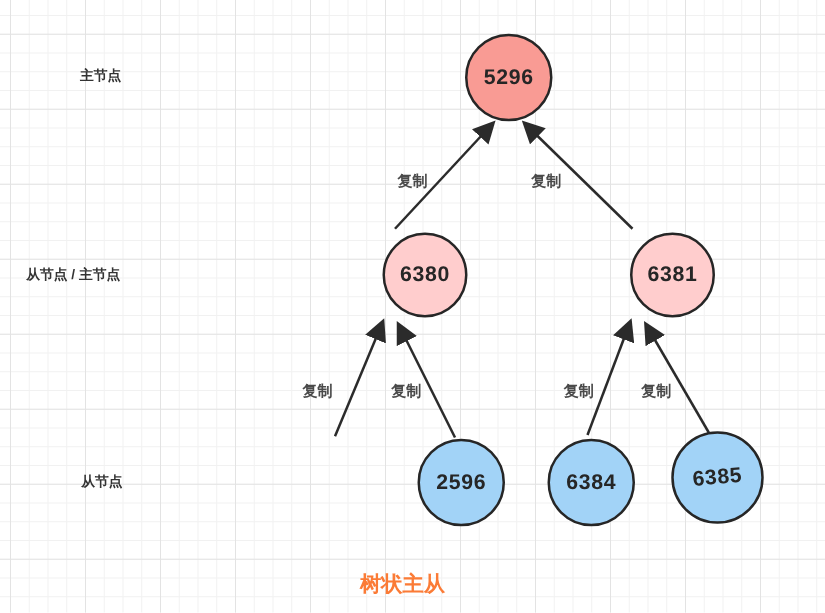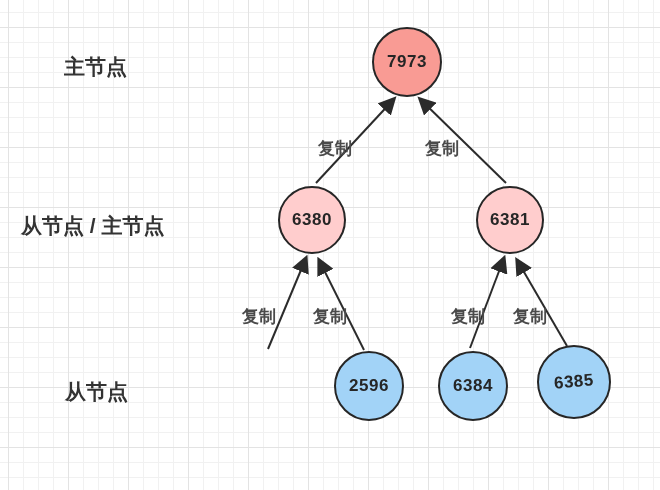--- a/index.html
+++ b/index.html
@@ -16,27 +16,27 @@
     background-position:8px 27px,8px 27px,8px 12px,8px 12px;
   }
   svg.edges{position:absolute;left:0;top:0;width:660px;height:490px;pointer-events:none;}
   .node{
     position:absolute;border:2.5px solid #262626;border-radius:50%;
     display:flex;align-items:center;justify-content:center;
     box-sizing:border-box;cursor:default;
   }
   .node span{font-size:17px;font-weight:bold;color:#262626;letter-spacing:0.5px;}
   .node.master{background:#f99b94;}
-  .node.mid{background:#ffcdcd;}
+  .node.mid{background:#ffcdcd;margin-left:28px;}
   .node.slave{background:#a2d3f7;}
   .row-label{
-    position:absolute;font-size:21px;font-weight:bold;color:#333333;white-space:nowrap;
+    position:absolute;font-size:11px;font-weight:bold;color:#333333;white-space:nowrap;
   }
   .edge-label{
-    position:absolute;font-size:17px;font-weight:600;color:#4a4a4a;white-space:nowrap;
+    position:absolute;font-size:12px;font-weight:600;color:#4a4a4a;white-space:nowrap;
   }
   .caption{
     position:absolute;left:288px;top:456px;font-size:17px;font-weight:bold;
     color:#fb7b36;white-space:nowrap;
   }
   .tilt{transform:rotate(-5deg);}
 </style>
 </head>
 <body>
 
@@ -61,32 +61,33 @@
   <div class="row-label" style="left:65px;top:378px">从节点</div>
 
   <div class="edge-label" style="left:318px;top:137px">复制</div>
   <div class="edge-label" style="left:425px;top:137px">复制</div>
   <div class="edge-label" style="left:242px;top:305px">复制</div>
   <div class="edge-label" style="left:313px;top:305px">复制</div>
   <div class="edge-label" style="left:451px;top:305px">复制</div>
   <div class="edge-label" style="left:513px;top:305px">复制</div>
 
   <div class="node master" style="left:372px;top:27px;width:70px;height:70px">
-    <span>7973</span>
+    <span>5296</span>
   </div>
   <div class="node mid" style="left:278px;top:186px;width:68px;height:68px">
     <span>6380</span>
   </div>
   <div class="node mid" style="left:476px;top:186px;width:68px;height:68px">
     <span>6381</span>
   </div>
   <div class="node slave" style="left:334px;top:351px;width:70px;height:70px">
     <span>2596</span>
   </div>
   <div class="node slave" style="left:438px;top:351px;width:70px;height:70px">
     <span>6384</span>
   </div>
   <div class="node slave" style="left:537px;top:345px;width:74px;height:74px">
     <span class="tilt">6385</span>
   </div>
 
+  <div class="caption">树状主从</div>
 
 </div>
 
 </body></html>

